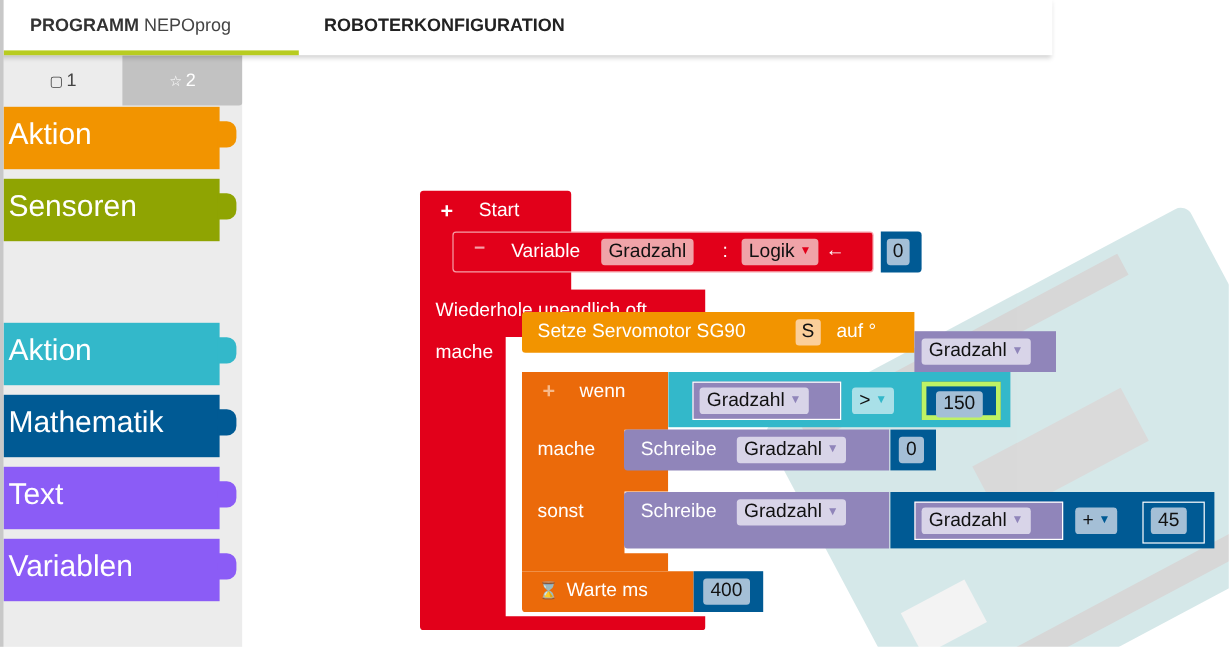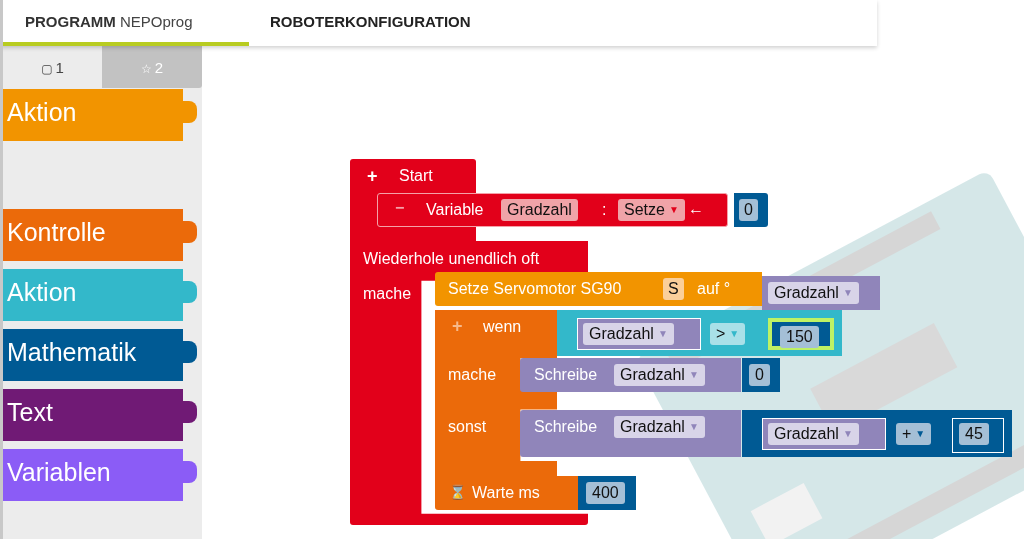--- a/index.html
+++ b/index.html
@@ -52,24 +52,24 @@
 <div class="toolbox">
   <div class="lvl-tabs">
     <div class="lvl lvl1">
       <span class="ico">▢</span><span>1</span>
     </div>
     <div class="lvl lvl2">
       <span class="ico">☆</span><span>2</span>
     </div>
   </div>
   <div class="cat" style="top:43px;background:#f29400">Aktion</div>
-  <div class="cat" style="top:163px;background:#eb6a0a">Kontrolle</div>
+  <div class="cat" style="top:103px;background:#8fa402">Sensoren</div>
   <div class="cat" style="top:223px;background:#33b8ca">Aktion</div>
   <div class="cat" style="top:283px;background:#005a94">Mathematik</div>
-  <div class="cat" style="top:343px;background:#701a75">Text</div>
+  <div class="cat" style="top:343px;background:#8b5cf6">Text</div>
   <div class="cat" style="top:403px;background:#8b5cf6">Variablen</div>
 </div>
 
 <div class="workspace">
   <svg class="board" viewBox="0 0 420 320">
     <rect x="10" y="10" width="400" height="300" rx="10" fill="#1b7f86"></rect>
     <rect x="40" y="20" width="300" height="20" fill="#222"></rect>
     <rect x="80" y="270" width="280" height="20" fill="#222"></rect>
     <rect x="150" y="120" width="140" height="50" fill="#333"></rect>
     <rect x="40" y="200" width="60" height="40" fill="#bbb"></rect>
@@ -79,33 +79,33 @@
 <div class="blk red" style="left:350px;top:159px;width:126px;height:83px;border-radius:3px 3px 0 0">
   <span class="lbl" style="left:17px;top:7px;font-weight:bold;font-size:18px">+</span>
   <span class="lbl" style="left:49px;top:8px">Start</span>
 </div>
 
 <div class="blk red" style="left:377px;top:193px;width:351px;height:34px;border:1px solid #f5a0a8;border-radius:3px">
   <span class="lbl" style="left:17px;top:5px;font-weight:bold;color:#f6a0a8">−</span>
   <span class="lbl" style="left:48px;top:7px">Variable</span>
   <span class="fld" style="left:123px;top:5px;background:#f0a3a8">Gradzahl</span>
   <span class="lbl" style="left:224px;top:7px">:</span>
-  <span class="fld" style="left:240px;top:5px;background:#f0a3a8"><span>Setze</span><span class="dd" style="color:#e2001a">▼</span></span>
+  <span class="fld" style="left:240px;top:5px;background:#f0a3a8"><span>Logik</span><span class="dd" style="color:#e2001a">▼</span></span>
   <span class="lbl" style="left:310px;top:6px">←</span>
 </div>
 <div class="blk blue" style="left:734px;top:193px;width:34px;height:34px;border-radius:0 3px 3px 0">
   <span class="fld" style="left:5px;top:6px;background:#a4bfd6;padding:0 5px">0</span>
 </div>
 
 <div class="blk red" style="left:350px;top:241px;width:238px;height:284px;border-radius:0 0 3px 3px;clip-path:polygon(0 0,100% 0,100% 14%,30% 14%,30% 96%,100% 96%,100% 100%,0 100%)">
   <span class="lbl" style="left:13px;top:9px">Wiederhole unendlich oft</span>
   <span class="lbl" style="left:13px;top:44px">mache</span>
 </div>
 
-<div class="blk orange1" style="left:435px;top:272px;width:327px;height:34px;border-radius:3px 0 0 3px">
+<div class="blk orange1" style="left:435px;top:260px;width:327px;height:34px;border-radius:3px 0 0 3px">
   <span class="lbl" style="left:13px;top:8px">Setze Servomotor SG90</span>
   <span class="fld" style="left:228px;top:6px;background:#fbcf9a;padding:0 5px">S</span>
   <span class="lbl" style="left:262px;top:8px">auf °</span>
 </div>
 <div class="blk purple" style="left:762px;top:276px;width:118px;height:34px">
   <span class="fld" style="left:6px;top:6px;background:#d8d4e8"><span>Gradzahl</span><span class="dd" style="color:#9085ba">▼</span></span>
 </div>
 
 <div class="blk orange2" style="left:435px;top:310px;width:122px;height:166px;clip-path:polygon(0 0,100% 0,100% 29%,70% 29%,70% 34%,100% 34%,100% 60%,70% 60%,70% 91%,100% 91%,100% 100%,0 100%)">
   <span class="lbl" style="left:17px;top:6px;font-weight:bold;color:#f7b98a;font-size:18px">+</span>

